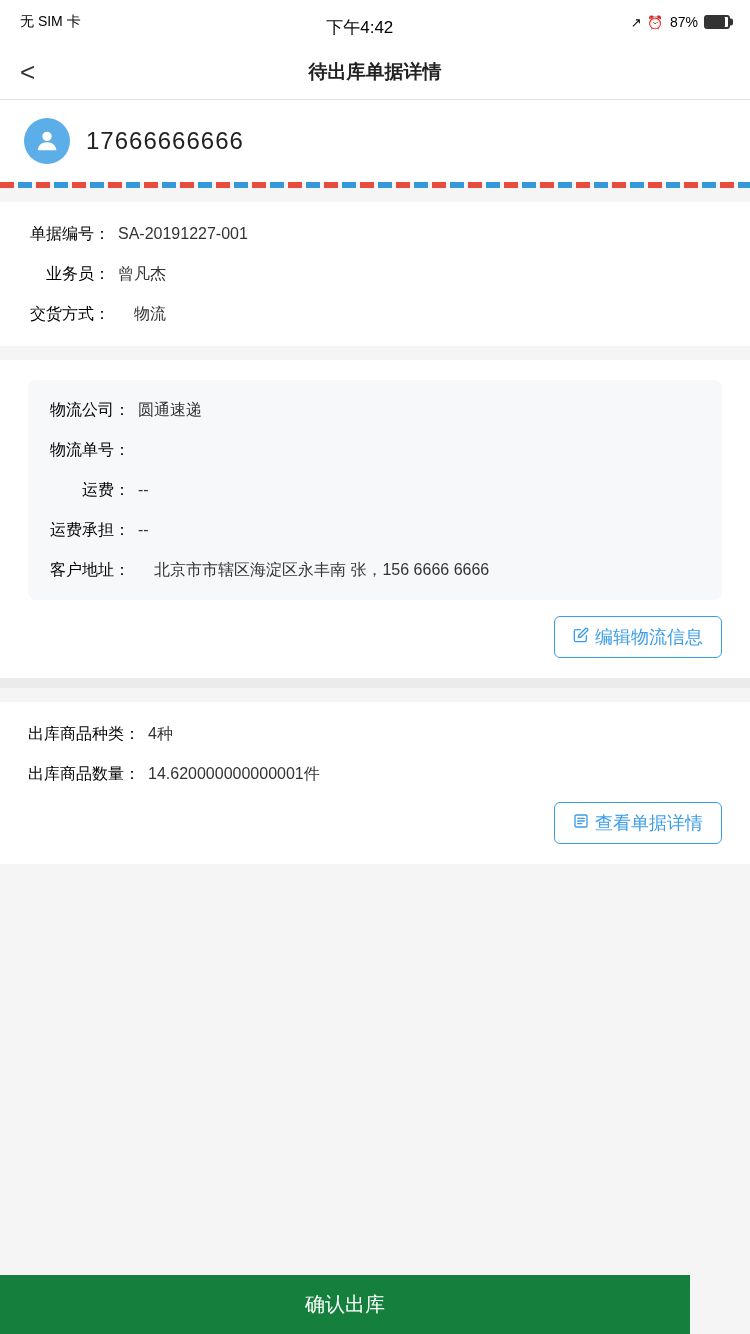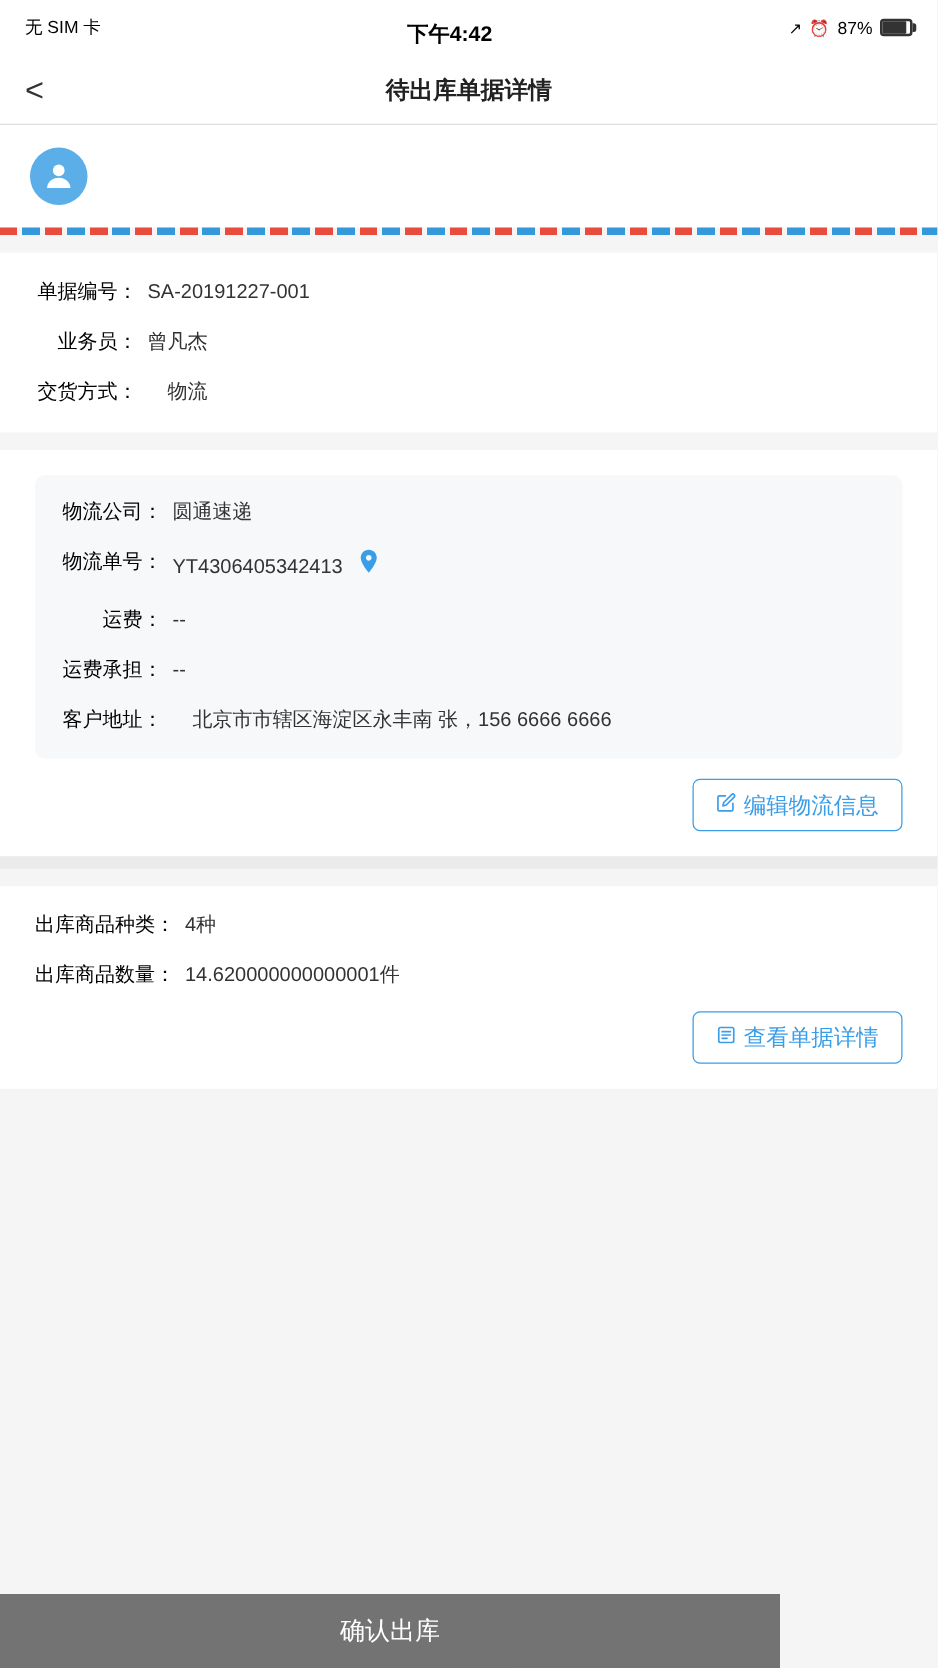--- a/index.html
+++ b/index.html
@@ -18,21 +18,21 @@
       height: 44px;
       background: #fff;
       display: flex;
       align-items: center;
       justify-content: space-between;
       padding: 0 20px;
       font-size: 15px;
       font-weight: 500;
     }
     .status-left { display: flex; align-items: center; gap: 8px; font-size: 14px; }
-    .status-center { font-size: 17px; font-weight: 700; margin-top: 10px; }
+    .status-center { font-size: 17px; font-weight: 400; margin-top: 10px; }
     .status-right { display: flex; align-items: center; gap: 6px; font-size: 14px; }
 
     
     .nav-bar {
       height: 56px;
       background: #fff;
       display: flex;
       align-items: center;
       justify-content: center;
       position: relative;
@@ -169,22 +169,22 @@
     .section-sep {
       height: 10px;
       background: #ebebeb;
     }
 
     
     .confirm-btn-wrap {
       position: fixed;
       bottom: 0;
       left: 0;
-      width: 624px;
-      background: #737373;
+      width: 690px;
+      background: #15803d;
       padding: 16px 0;
       text-align: center;
     }
     .confirm-btn {
       color: #fff;
       font-size: 20px;
       font-weight: 500;
       background: none;
       border: none;
       cursor: pointer;
@@ -226,20 +226,21 @@
   <span class="nav-title">待出库单据详情</span>
 </div>
 
 <div class="customer-header">
   <div class="avatar-circle">
     <svg viewBox="0 0 24 24" fill="white">
       <circle cx="12" cy="8" r="4"></circle>
       <path d="M4 20c0-4 3.6-7 8-7s8 3 8 7"></path>
     </svg>
   </div>
+  <span class="customer-phone">17666666666</span>
 </div>
 
 <div class="dashed-divider"></div>
 
 <div class="section">
   <div class="info-row">
     <span class="info-label">单据编号：</span>
     <span class="info-value">SA-20191227-001</span>
   </div>
   <div class="info-row">
@@ -253,28 +254,20 @@
 </div>
 
 <div class="section" style="margin-top:14px;">
   <div class="gray-card">
     <div class="info-row">
       <span class="info-label">物流公司：</span>
       <span class="info-value">圆通速递</span>
     </div>
     <div class="info-row">
       <span class="info-label">物流单号：</span>
-      <span class="info-value with-icon">
-        <span>YT43064053424​13</span>
-        <span class="location-icon">
-          <svg width="22" height="22" viewBox="0 0 24 24" fill="#3a9de8">
-            <path d="M12 2C8.13 2 5 5.13 5 9c0 5.25 7 13 7 13s7-7.75 7-13c0-3.87-3.13-7-7-7zm0 9.5c-1.38 0-2.5-1.12-2.5-2.5s1.12-2.5 2.5-2.5 2.5 1.12 2.5 2.5-1.12 2.5-2.5 2.5z"></path>
-          </svg>
-        </span>
-      </span>
     </div>
     <div class="info-row">
       <span class="info-label">运费：</span>
       <span class="info-value">--</span>
     </div>
     <div class="info-row">
       <span class="info-label">运费承担：</span>
       <span class="info-value">--</span>
     </div>
     <div class="info-row">

